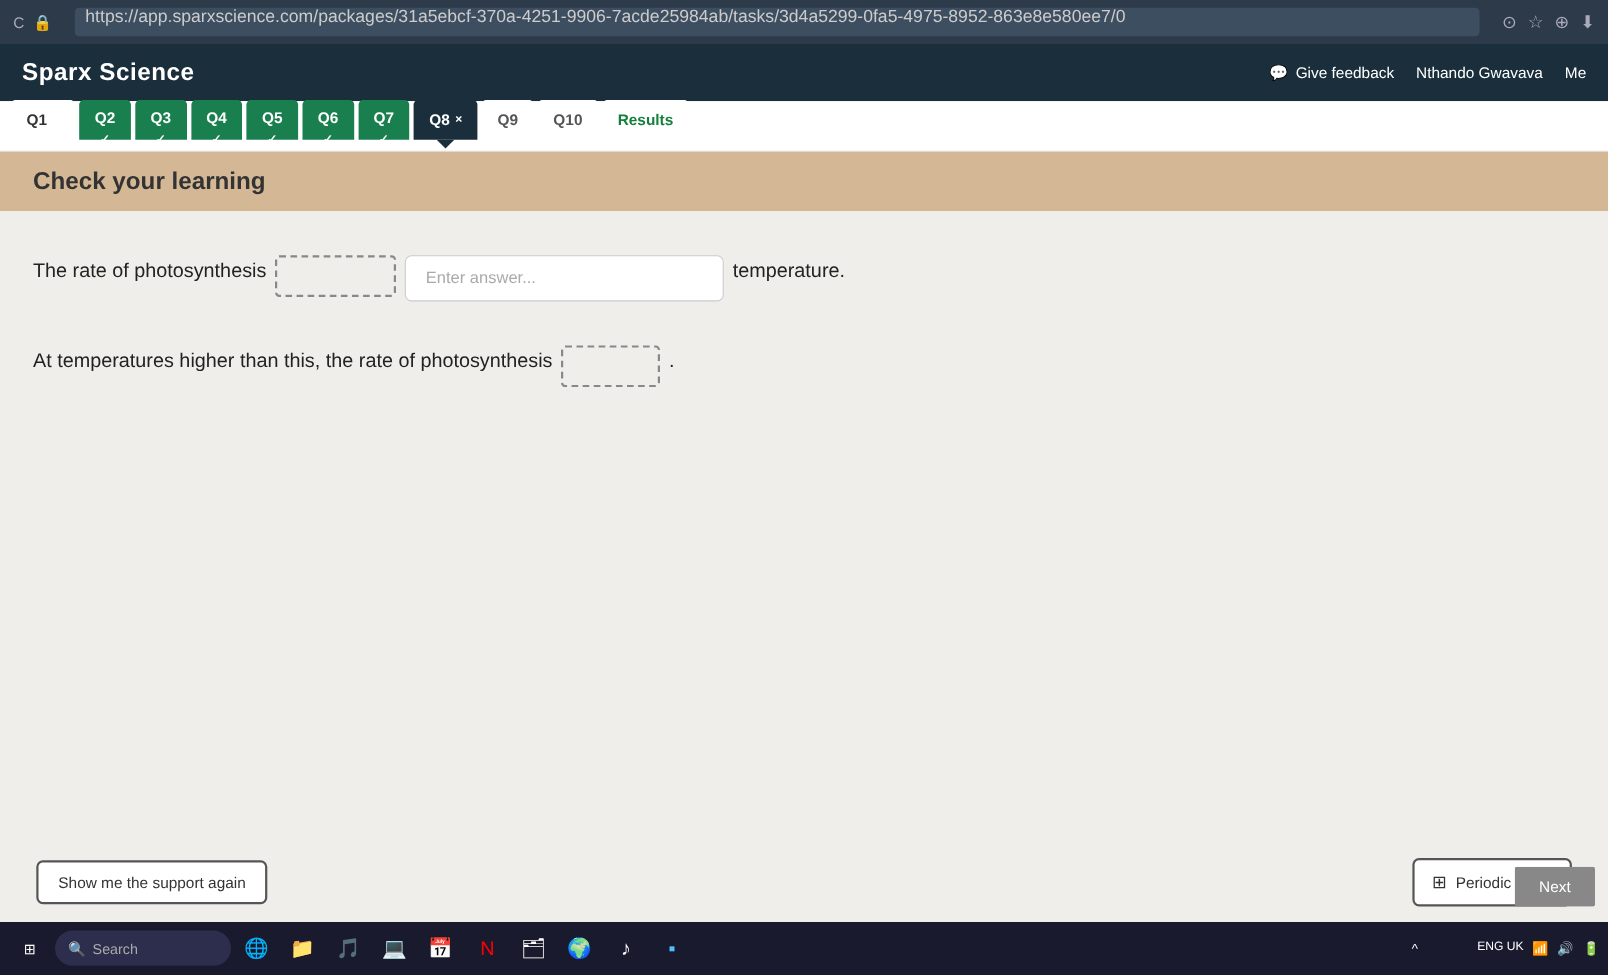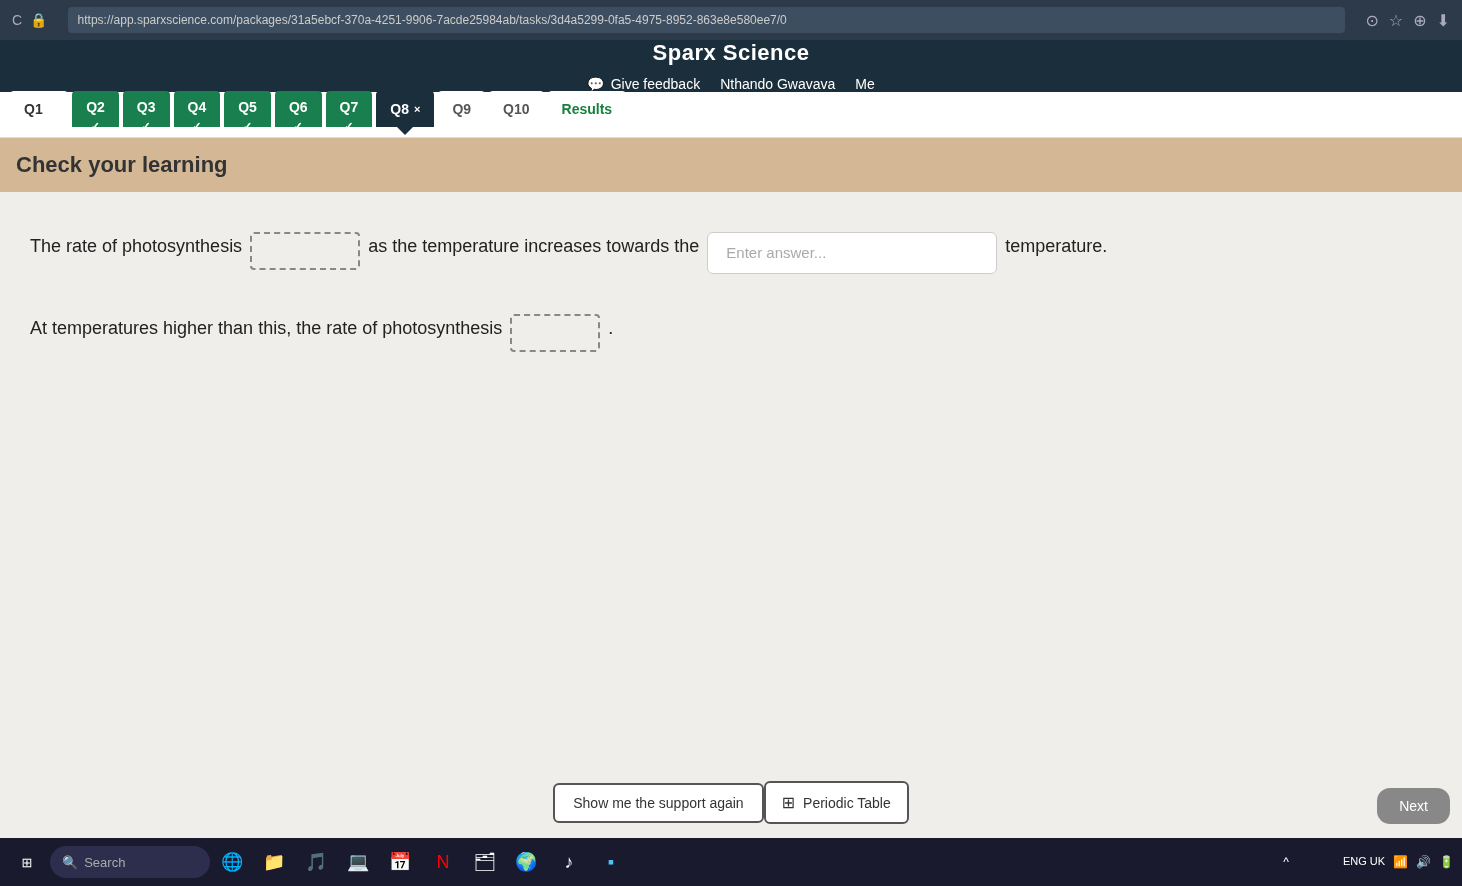--- a/index.html
+++ b/index.html
@@ -20,42 +20,40 @@
       gap: 8px;
       color: #aab;
       font-size: 14px;
     }
     .url-bar {
       flex: 1;
       background: #3d4e60;
       border-radius: 4px;
       height: 26px;
       display: flex;
-      align-items: center;
       padding: 0 10px;
       color: #ccc;
-      font-size: 12px;
+      font-size: 16px;
       margin: 0 10px;
     }
     .browser-right-icons {
       display: flex;
       gap: 10px;
       color: #aab;
       font-size: 16px;
     }
 
     
     .app-header {
       background: #1a2e3b;
       height: 52px;
       display: flex;
       align-items: center;
       padding: 0 20px;
       justify-content: space-between;
-      flex-direction: column;
     }
     .app-title {
       color: white;
       font-size: 22px;
       font-weight: bold;
       letter-spacing: 0.5px;
     }
     .header-right {
       display: flex;
       align-items: center;
@@ -135,21 +133,21 @@
     }
     .tab-results {
       background: white;
       color: #15803d;
       border: none;
     }
 
     
     .section-header {
       background: #d4b896;
-      padding: 14px 16px;
+      padding: 14px 30px;
       font-size: 22px;
       font-weight: bold;
       color: #333;
     }
 
     
     .main-content {
       background: #f0eeeb;
       padding: 40px 30px;
       min-height: 580px;
@@ -195,21 +193,21 @@
 
     
     .bottom-bar {
       position: fixed;
       bottom: 50px;
       left: 0;
       right: 0;
       padding: 12px 33px;
       display: flex;
       align-items: center;
-      justify-content: center;
+      justify-content: space-between;
     }
 
     .show-support-btn {
       background: white;
       border: 2px solid #555;
       border-radius: 6px;
       padding: 10px 18px;
       font-size: 14px;
       color: #333;
       cursor: pointer;
@@ -226,21 +224,21 @@
       cursor: pointer;
       display: flex;
       align-items: center;
       gap: 8px;
       font-weight: 500;
     }
 
     .next-btn {
       background: #888;
       border: none;
-      border-radius: 13px;
+      border-radius: 2px;
       padding: 10px 22px;
       font-size: 14px;
       color: white;
       cursor: pointer;
       position: fixed;
       bottom: 62px;
       right: 12px;
     }
 
     
@@ -369,21 +367,20 @@
 
 <div class="section-header">
   <span>Check your learning</span>
 </div>
 
 <div class="main-content">
 
   <div class="sentence-row">
     <span>The rate of photosynthesis</span>
     <div class="drag-box"></div>
-    <span>as the temperature increases towards the</span>
     <div class="text-input-box">
       <span style="color:#aaa; font-size:15px;">Enter answer...</span>
     </div>
     <span>temperature.</span>
   </div>
 
   <div class="sentence-row">
     <span>At temperatures higher than this, the rate of photosynthesis</span>
     <div class="drag-box drag-box-small"></div>
     <span>.</span>

